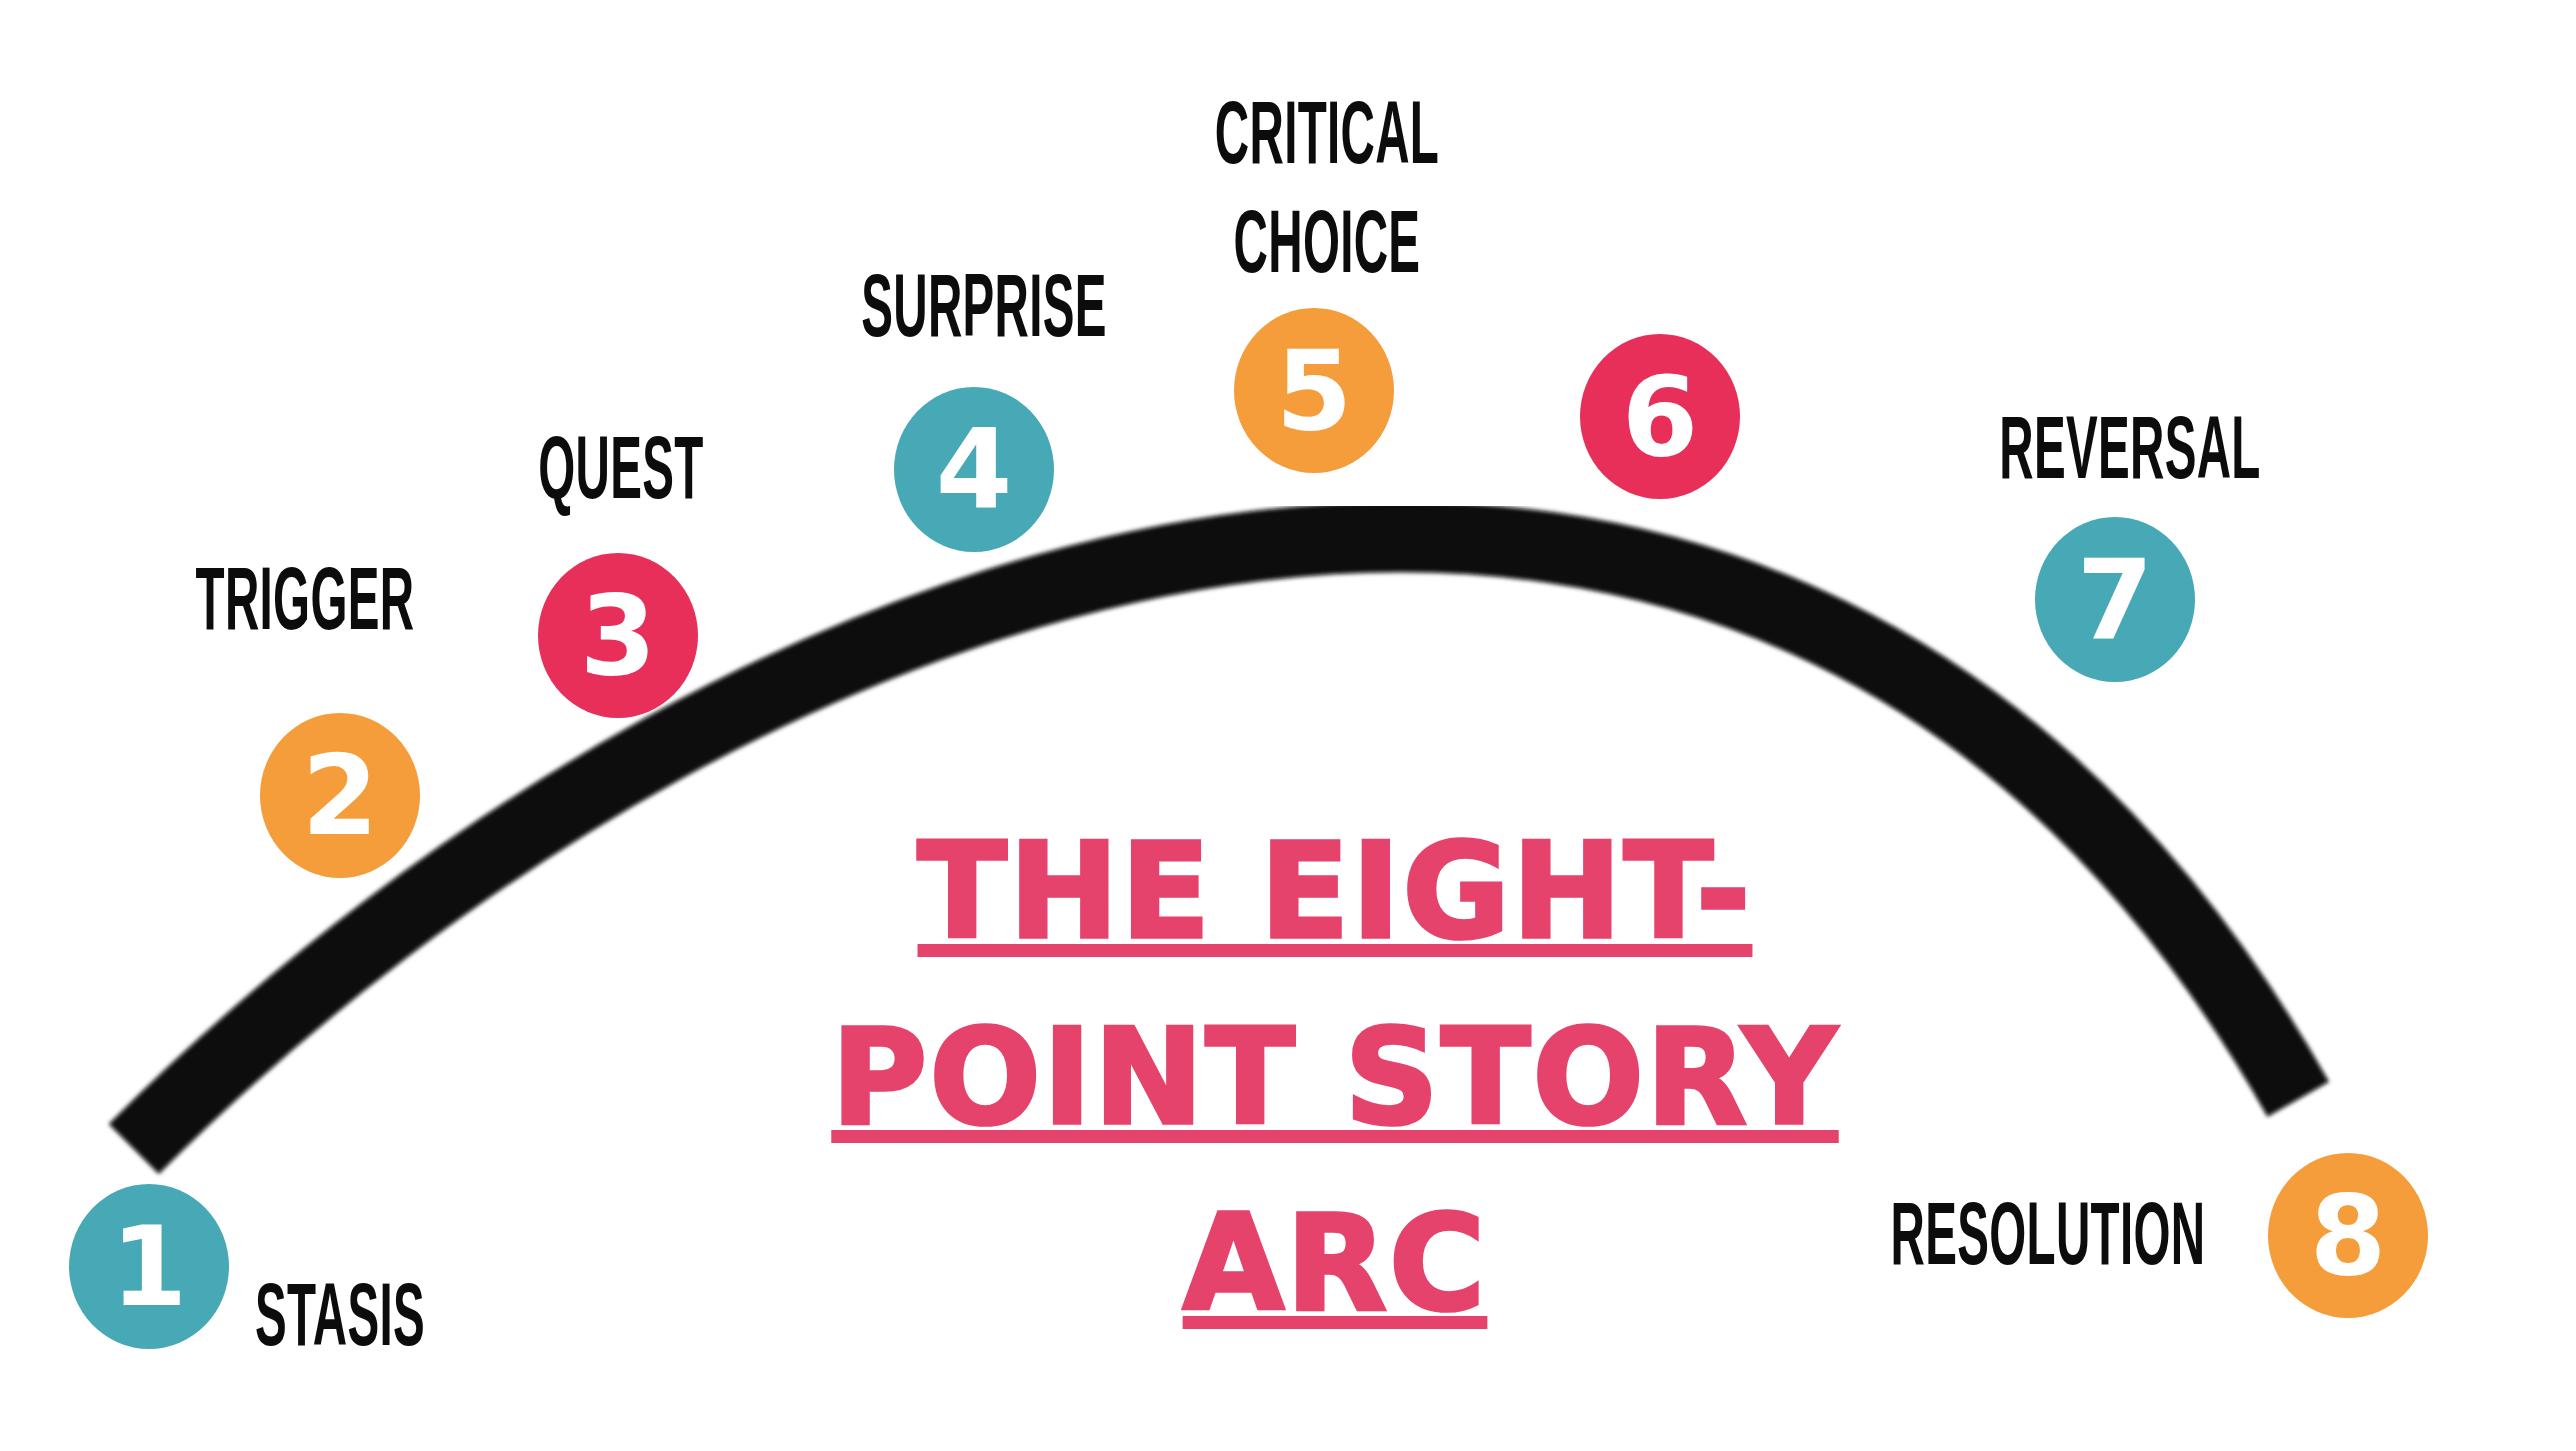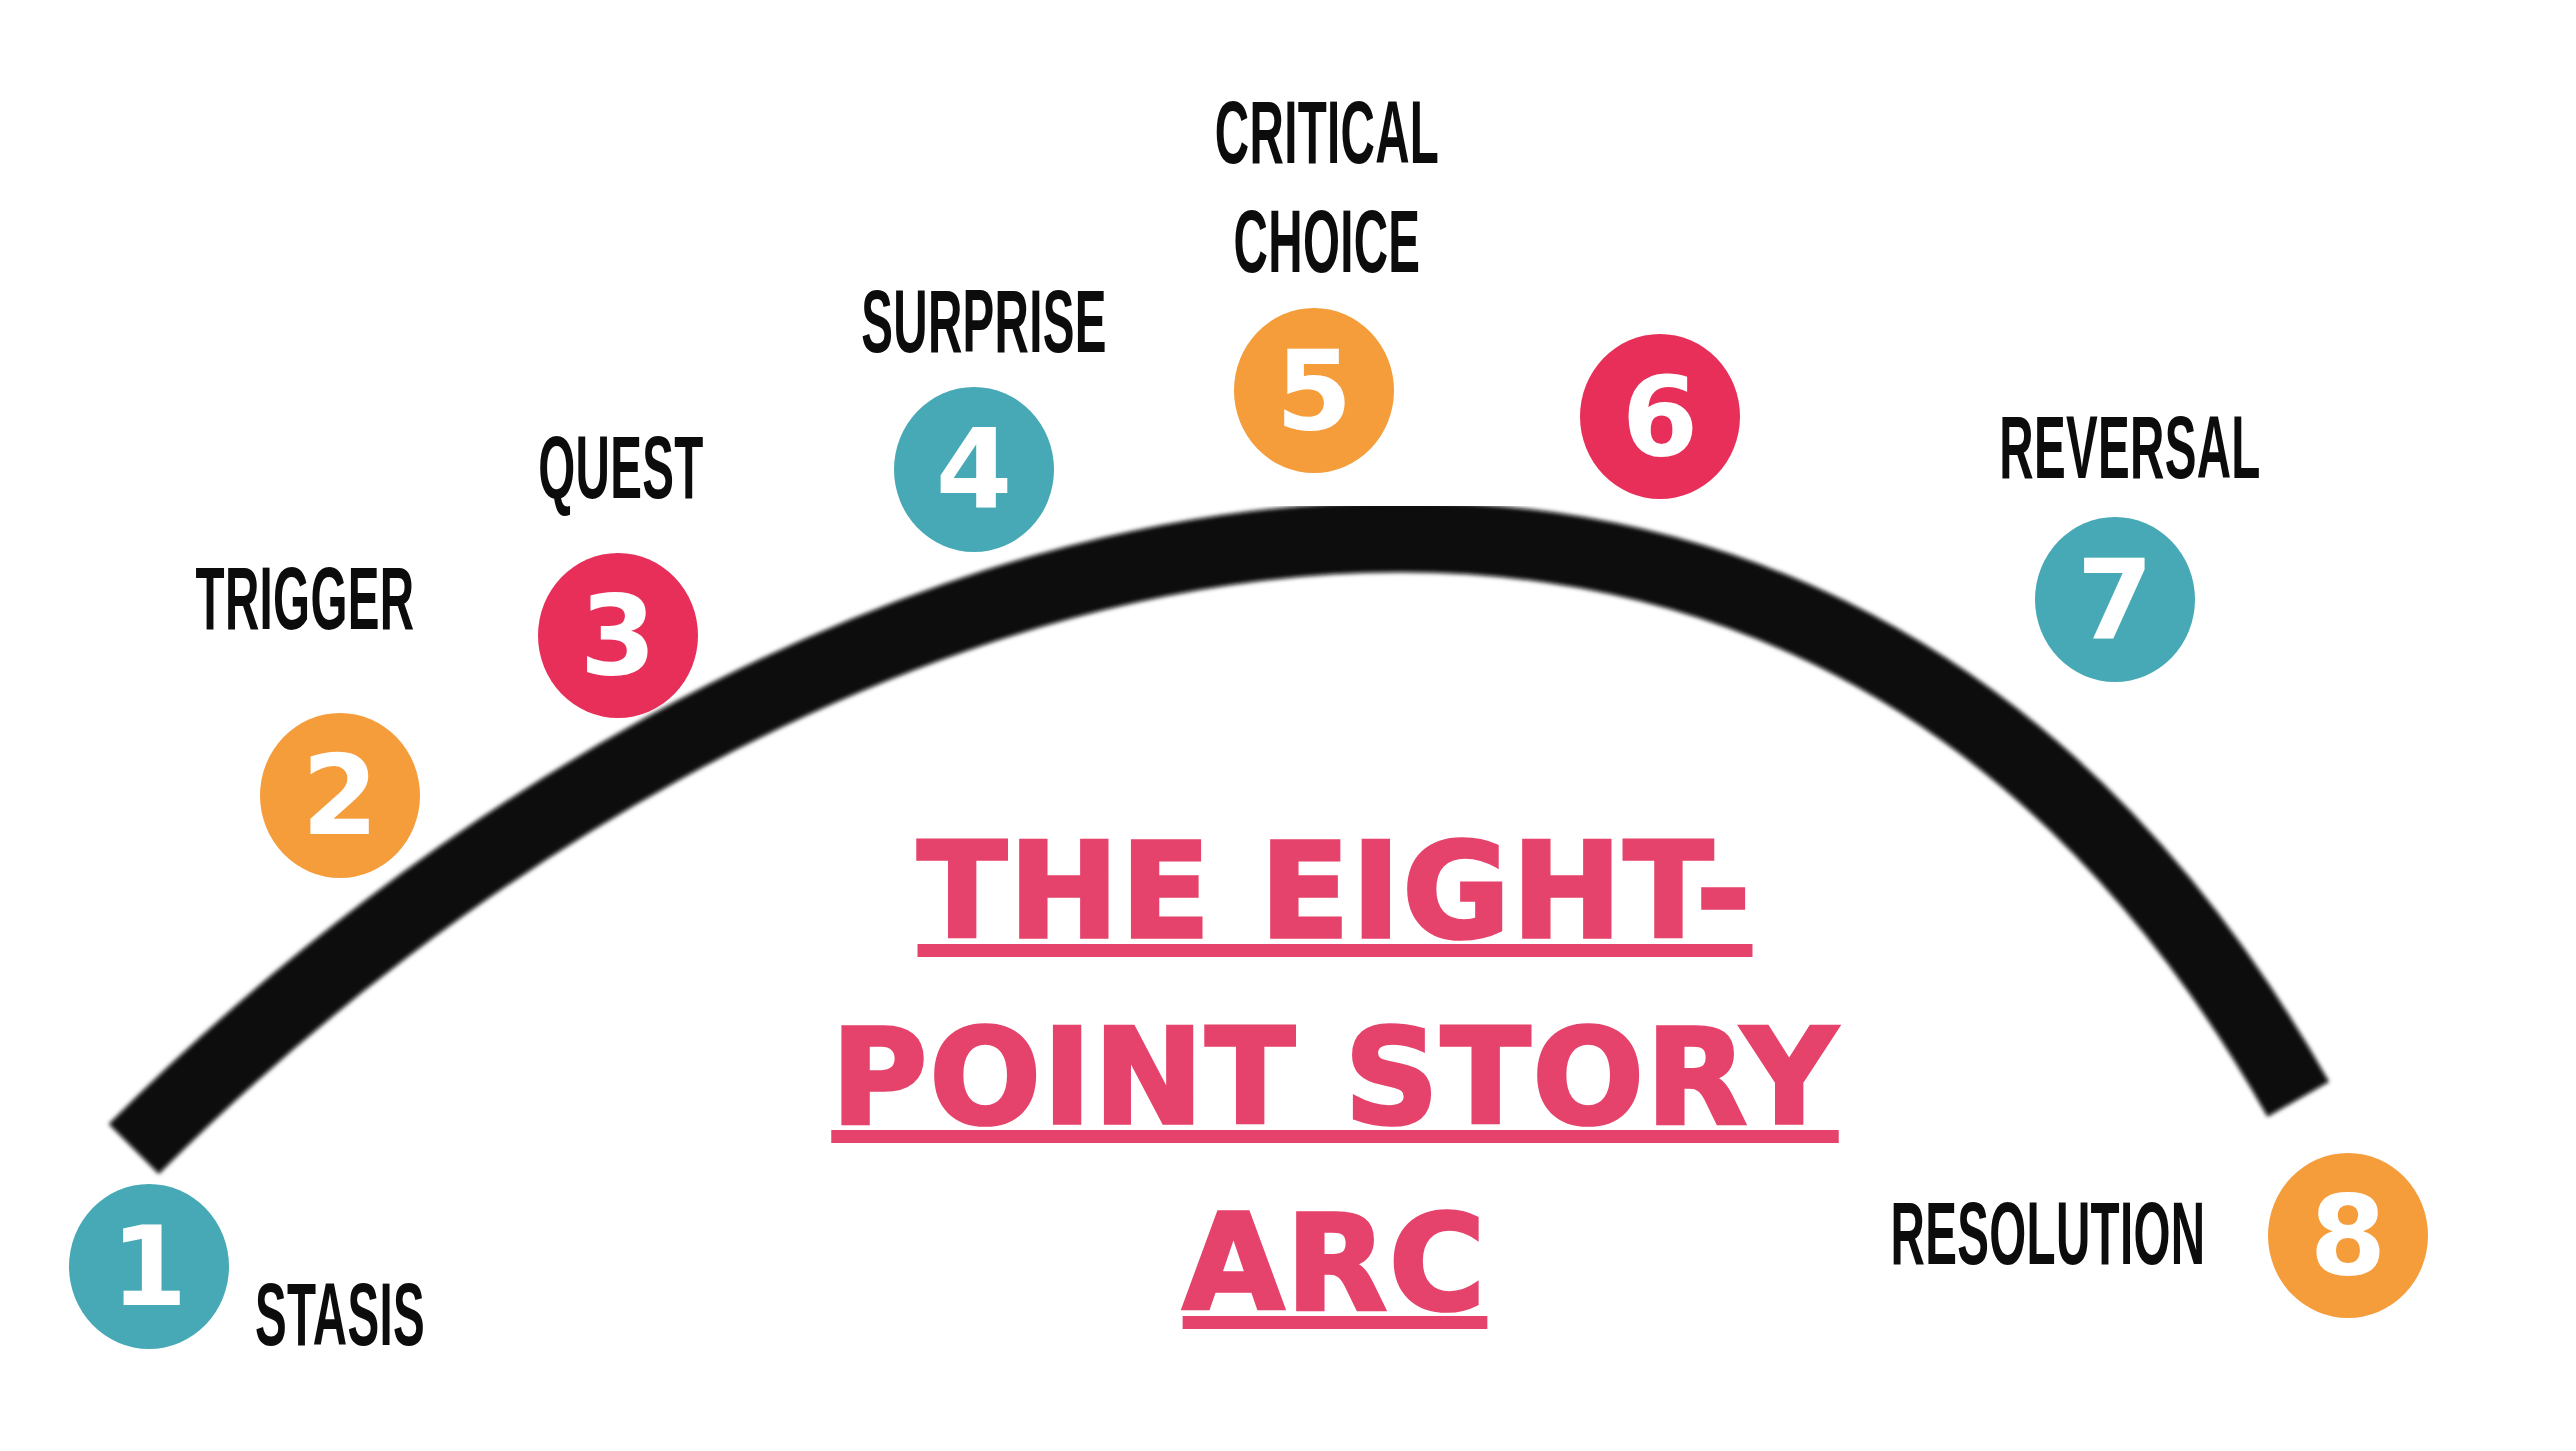--- a/index.html
+++ b/index.html
@@ -103,21 +103,21 @@
   <div class="circle" style="left: 538px; top: 553px; background-color: rgb(231, 47, 89);">
     <span class="num">3</span>
   </div>
   <div class="label" style="left:621px; top:468px;">
     <span class="label-text">QUEST</span>
   </div>
 
   <div class="circle" style="left: 894px; top: 387px; background-color: rgb(70, 169, 181);">
     <span class="num">4</span>
   </div>
-  <div class="label" style="left:984px; top:306px;margin-top:16px;">
+  <div class="label" style="left:984px; top:306px;">
     <span class="label-text">SURPRISE</span>
   </div>
 
   <div class="circle" style="left: 1234px; top: 308px; background-color: rgb(245, 156, 59);">
     <span class="num">5</span>
   </div>
   <div class="label" style="left:1327px; top:187px;">
     <span class="label-text">CRITICAL
 CHOICE</span>
   </div>

